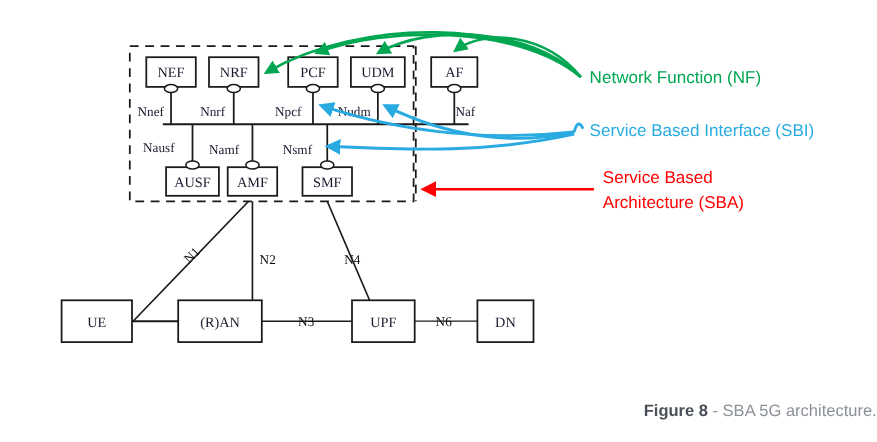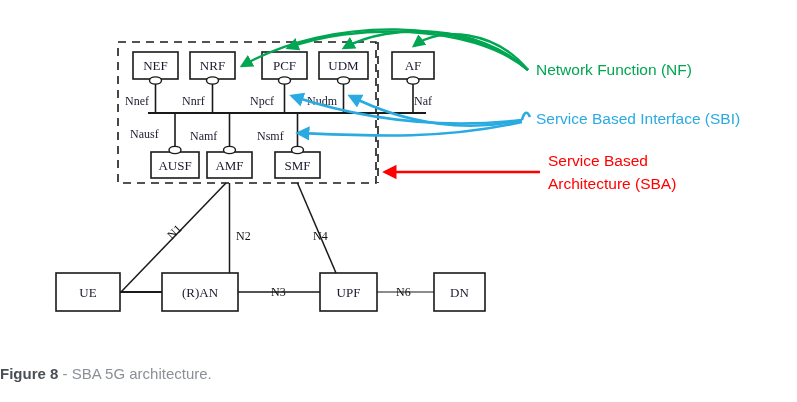--- a/index.html
+++ b/index.html
@@ -46,21 +46,21 @@
   }
   .legend-label {
     font-family: "Liberation Sans", sans-serif;
     font-size: 15.5px;
   }
   .caption-wrap {
     position: absolute;
     left: 0;
     top: 365px;
     width: 797px;
-    text-align: left;
+    text-align: right;
     font-family: "Liberation Sans", sans-serif;
     font-size: 15px;
     color: #7a7f87;
   }
   .caption-wrap .cap-bold {
     font-weight: bold;
     color: #4a4f57;
   }
   .caption-wrap .cap-rest {
     color: #8b9097;

